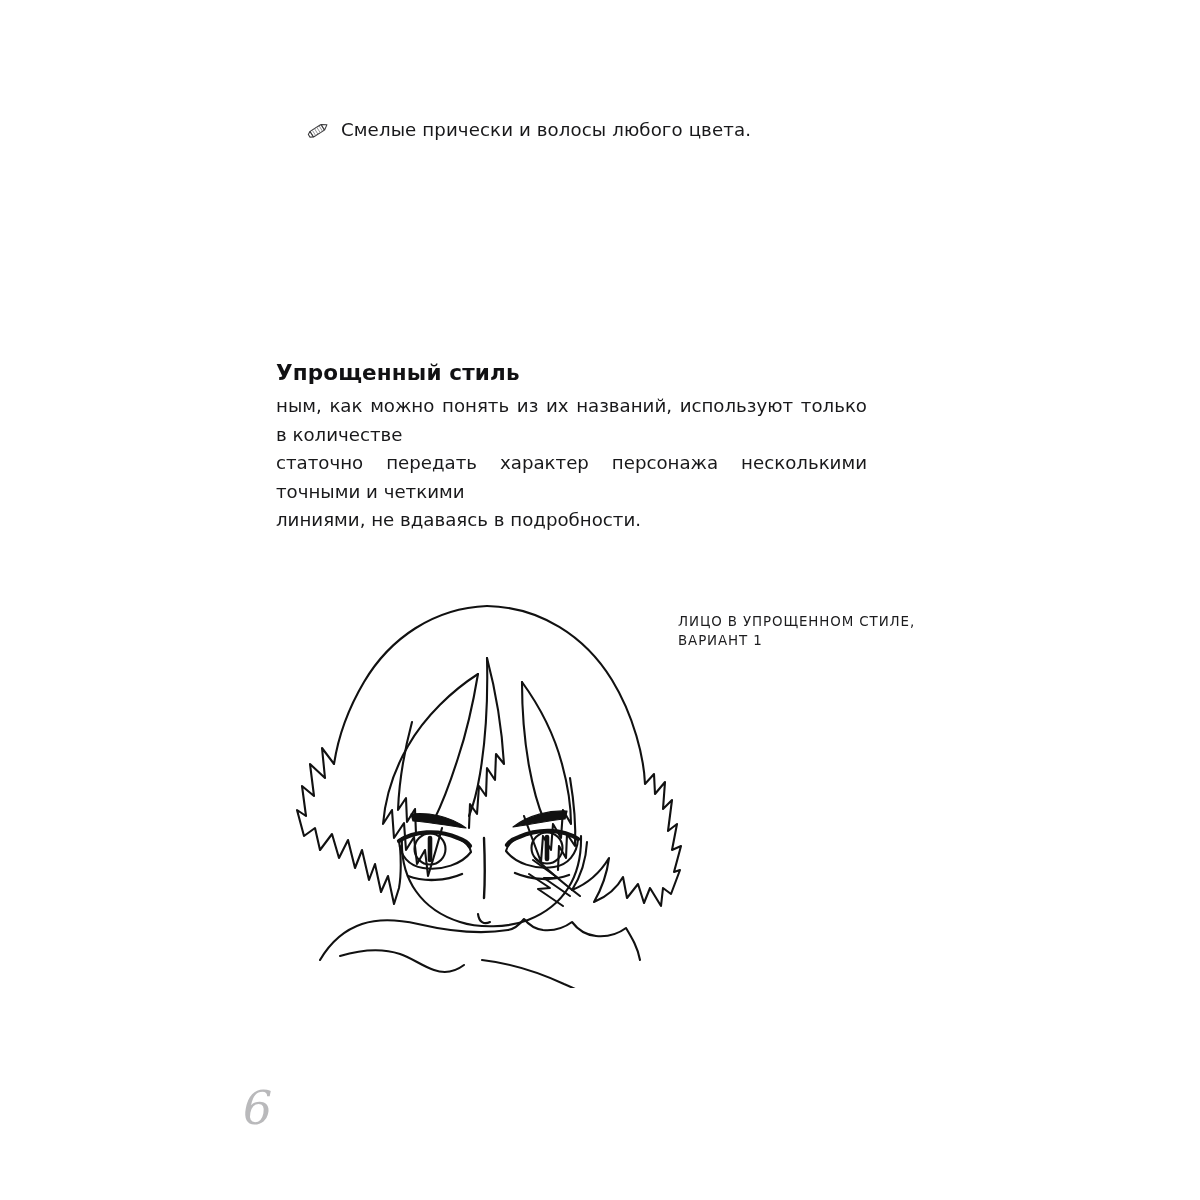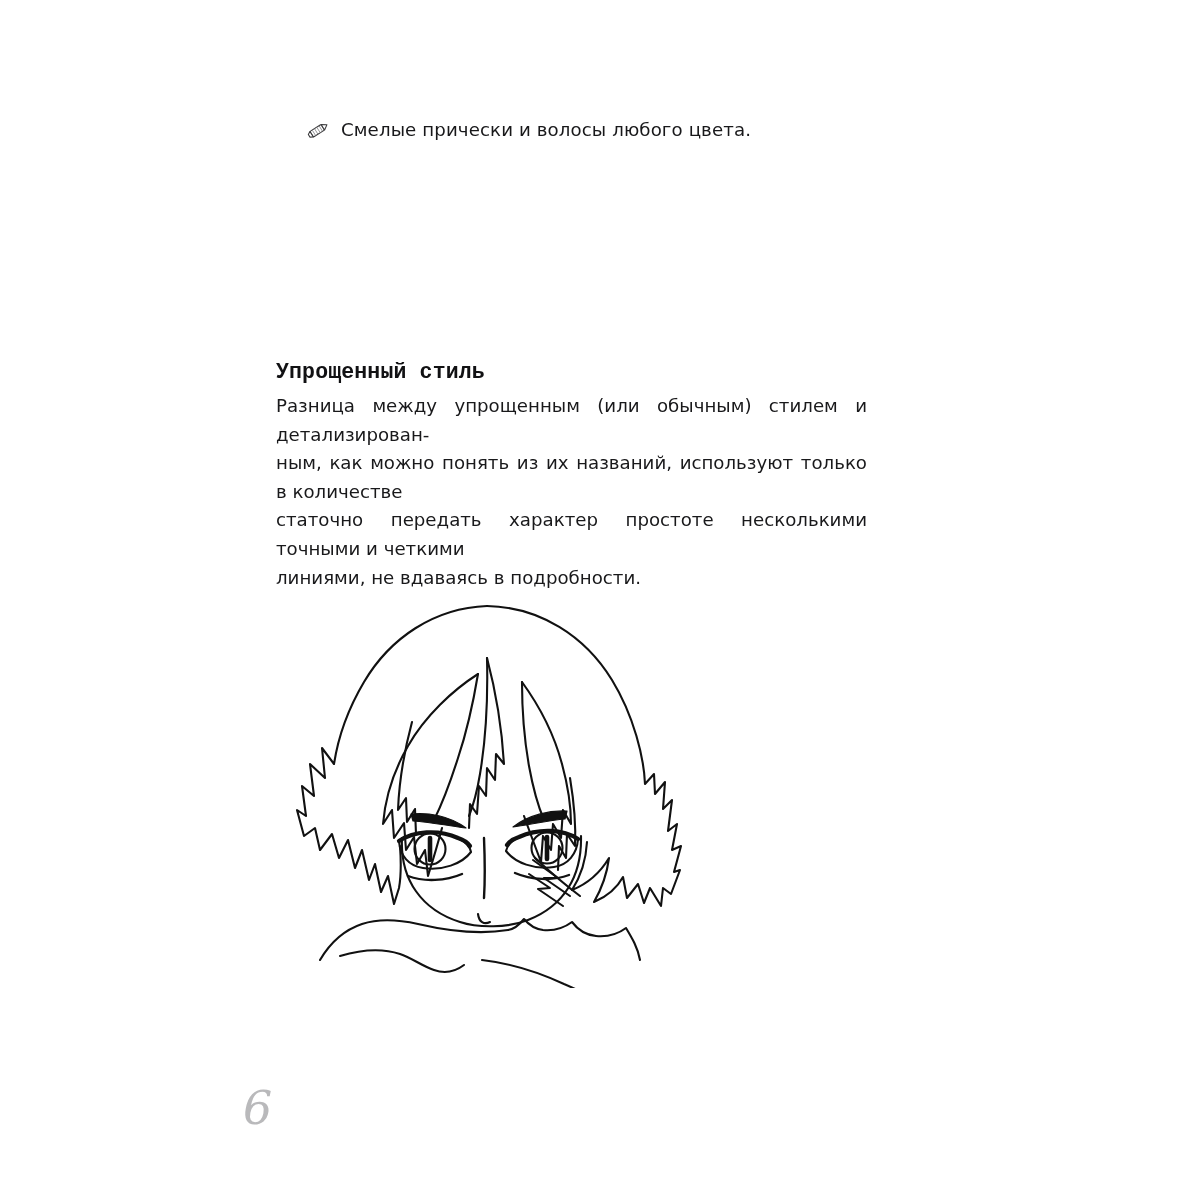--- a/index.html
+++ b/index.html
@@ -55,21 +55,20 @@
 
   
   .section-heading {
     position: absolute;
     left: 276px;
     top: 342px;
     font-size: 21.5px;
     font-weight: bold;
     color: #111113;
     letter-spacing: 0.15px;
-    font-family: Liberation Mono, monospace;
   }
 
   
   .body-paragraph {
     position: absolute;
     left: 276px;
     top: 392px;
     width: 591px;
     font-size: 18.2px;
     line-height: 28.6px;
@@ -139,23 +138,22 @@
       <span class="bullet-text">Смелые прически и волосы любого цвета.</span>
     </div>
 
 
 
   </div>
 
   <h2 class="section-heading">Упрощенный стиль</h2>
 
   <div class="body-paragraph">
-    <div>Разница между упрощенным (или обычным) стилем и детализирован-</div>
     <div>ным, как можно понять из их названий, используют только в количестве</div>
-    <div>статочно передать характер простоте несколькими точными и четкими</div>
+    <div>статочно передать характер персонажа несколькими точными и четкими</div>
     <div class="lastline">линиями, не вдаваясь в подробности.</div>
   </div>
 
   <div class="illustration">
     <svg viewBox="0 0 420 400" xmlns="http://www.w3.org/2000/svg" aria-hidden="true">
       <g fill="none" stroke="#111111" stroke-width="2.1" stroke-linecap="round" stroke-linejoin="round">
 
         <path d="M120 250
                  C118 292, 140 322, 178 334
                  C196 340, 226 340, 246 332
@@ -299,16 +297,18 @@
                  C130 370, 140 378, 152 382
                  C163 386, 174 383, 182 377"></path>
         <path d="M200 372
                  C226 375, 256 384, 282 396
                  C296 402, 308 408, 318 414"></path>
 
       </g>
     </svg>
   </div>
 
+  <div class="caption">ЛИЦО В УПРОЩЕННОМ СТИЛЕ,
+ВАРИАНТ 1</div>
 
   <div class="page-number">6</div>
 
 </div>
 
 </body></html>

